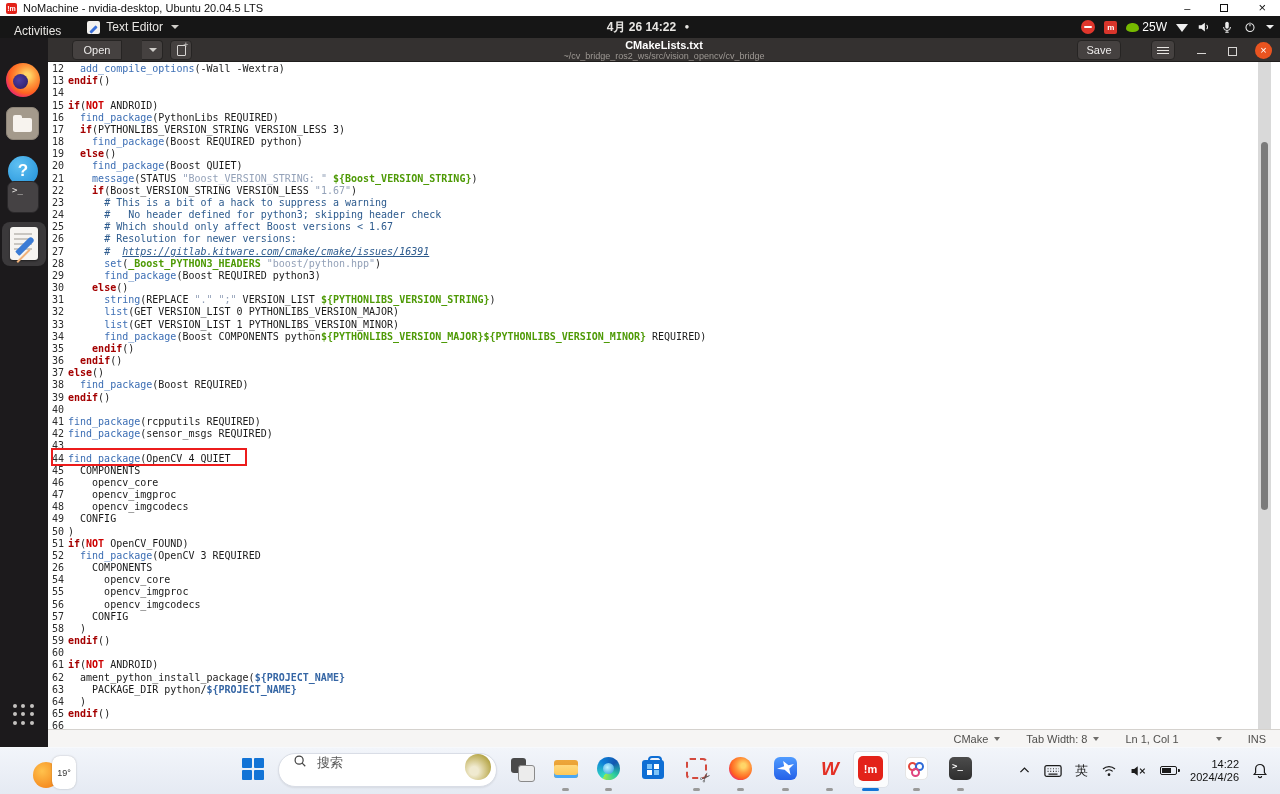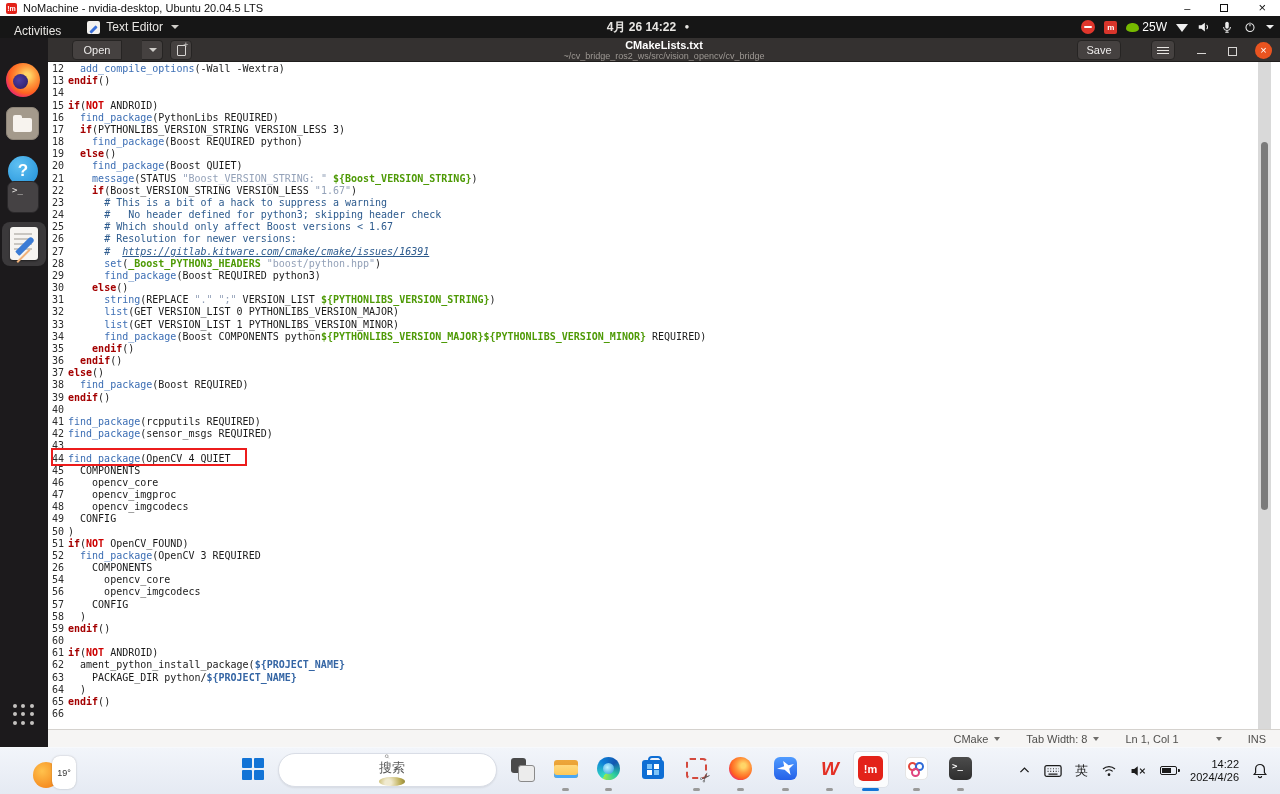--- a/index.html
+++ b/index.html
@@ -131,22 +131,22 @@
   .weather{position:absolute;left:30px;top:8px;width:70px;height:36px;}
   .w-sun{position:absolute;left:3px;top:6px;width:26px;height:26px;border-radius:50%;
     background:radial-gradient(circle at 35% 35%, #ffc24d, #f58a1f 75%);}
   .w-badge{position:absolute;left:22px;top:0px;min-width:24px;height:33px;background:#fff;border-radius:8px;
     font-size:9px;color:#333;display:flex;align-items:center;justify-content:center;padding:0 4px;
     box-shadow:0 0 2px rgba(0,0,0,.25);}
   .start-btn{position:absolute;left:242px;top:758px;width:22px;height:22px;display:grid;
     grid-template-columns:1fr 1fr;gap:2px;}
   .start-btn span{background:#1374d6;border-radius:1px;}
   .search-pill{position:absolute;left:278px;top:753px;width:219px;height:34px;background:#fff;
-    border:1px solid #d9dde6;border-radius:17px;display:flex;align-items:center;padding:0 5px 0 14px;
-    box-shadow:0 1px 2px rgba(0,0,0,.08);flex-direction:column;}
+    border:1px solid #d9dde6;border-radius:17px;display:flex;align-items:flex-start;padding:0 5px 0 14px;
+    box-shadow:0 1px 2px rgba(0,0,0,.08);}
   .search-glass{width:14px;height:14px;margin-right:10px;}
   .search-text{flex:1;font-size:13px;color:#555;}
   .search-img{width:26px;height:26px;border-radius:50%;
     background:radial-gradient(circle at 35% 65%, #f0ead0 0 18%, #d6ca8e 45%, #b8a94f 72%, #8f823a 100%);}
   .tb-app-ic{position:absolute;top:756px;width:26px;height:26px;}
   .run-dash{position:absolute;top:788px;width:7px;height:3px;border-radius:2px;background:#9a9a9a;}
   .run-dash.active{width:17px;background:#1374d6;}
   .active-plate{position:absolute;top:751px;width:36px;height:37px;background:rgba(255,255,255,.82);
     border:1px solid #dfe3ea;border-radius:5px;}
   
@@ -351,20 +351,21 @@
         <div class="code-line"><span class="ln">45</span><span class="tk-p">  COMPONENTS</span></div>
         <div class="code-line"><span class="ln">46</span><span class="tk-p">    opencv_core</span></div>
         <div class="code-line"><span class="ln">47</span><span class="tk-p">    opencv_imgproc</span></div>
         <div class="code-line"><span class="ln">48</span><span class="tk-p">    opencv_imgcodecs</span></div>
         <div class="code-line"><span class="ln">49</span><span class="tk-p">  CONFIG</span></div>
         <div class="code-line"><span class="ln">50</span><span class="tk-p">)</span></div>
         <div class="code-line"><span class="ln">51</span><span class="tk-k">if</span><span class="tk-p">(</span><span class="tk-n">NOT</span><span class="tk-p"> OpenCV_FOUND)</span></div>
         <div class="code-line"><span class="ln">52</span><span class="tk-p">  </span><span class="tk-f">find_package</span><span class="tk-p">(OpenCV 3 REQUIRED</span></div>
         <div class="code-line"><span class="ln">26</span><span class="tk-p">    COMPONENTS</span></div>
         <div class="code-line"><span class="ln">54</span><span class="tk-p">      opencv_core</span></div>
+        <div class="code-line"><span class="ln">55</span><span class="tk-p">      opencv_imgproc</span></div>
         <div class="code-line"><span class="ln">56</span><span class="tk-p">      opencv_imgcodecs</span></div>
         <div class="code-line"><span class="ln">57</span><span class="tk-p">    CONFIG</span></div>
         <div class="code-line"><span class="ln">58</span><span class="tk-p">  )</span></div>
         <div class="code-line"><span class="ln">59</span><span class="tk-k">endif</span><span class="tk-p">()</span></div>
         <div class="code-line"><span class="ln">60</span></div>
         <div class="code-line"><span class="ln">61</span><span class="tk-k">if</span><span class="tk-p">(</span><span class="tk-n">NOT</span><span class="tk-p"> ANDROID)</span></div>
         <div class="code-line"><span class="ln">62</span><span class="tk-p">  ament_python_install_package(</span><span class="tk-b">${PROJECT_NAME}</span></div>
         <div class="code-line"><span class="ln">63</span><span class="tk-p">    PACKAGE_DIR python/</span><span class="tk-b">${PROJECT_NAME}</span></div>
         <div class="code-line"><span class="ln">64</span><span class="tk-p">  )</span></div>
         <div class="code-line"><span class="ln">65</span><span class="tk-k">endif</span><span class="tk-p">()</span></div>

